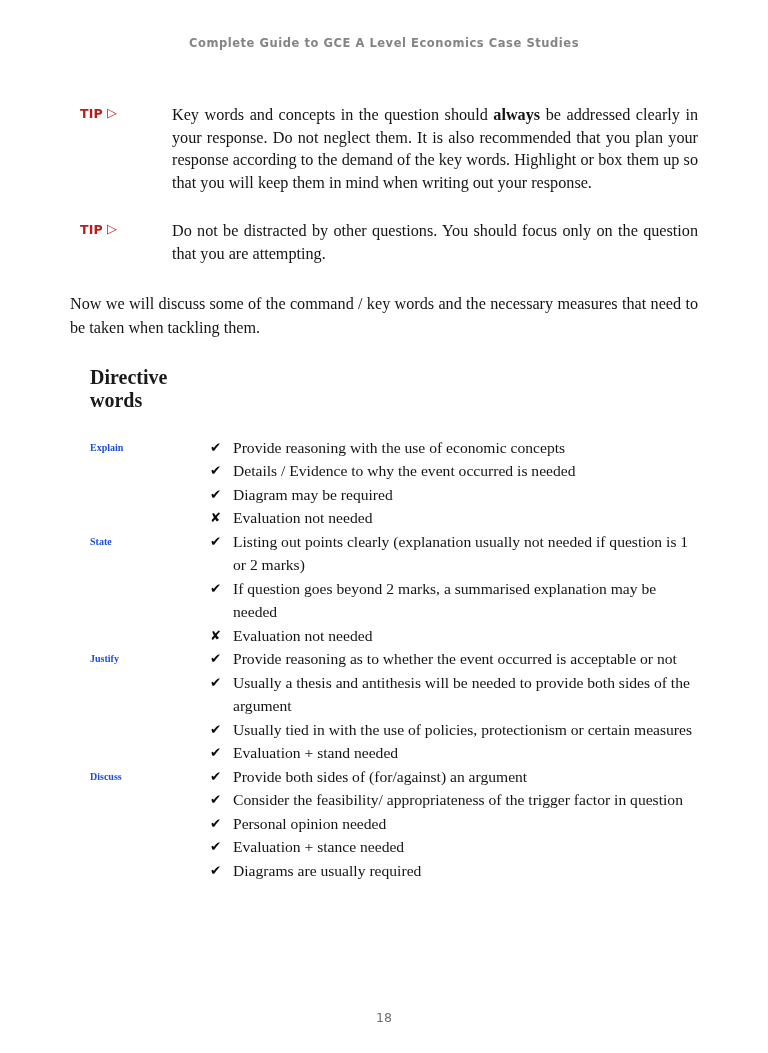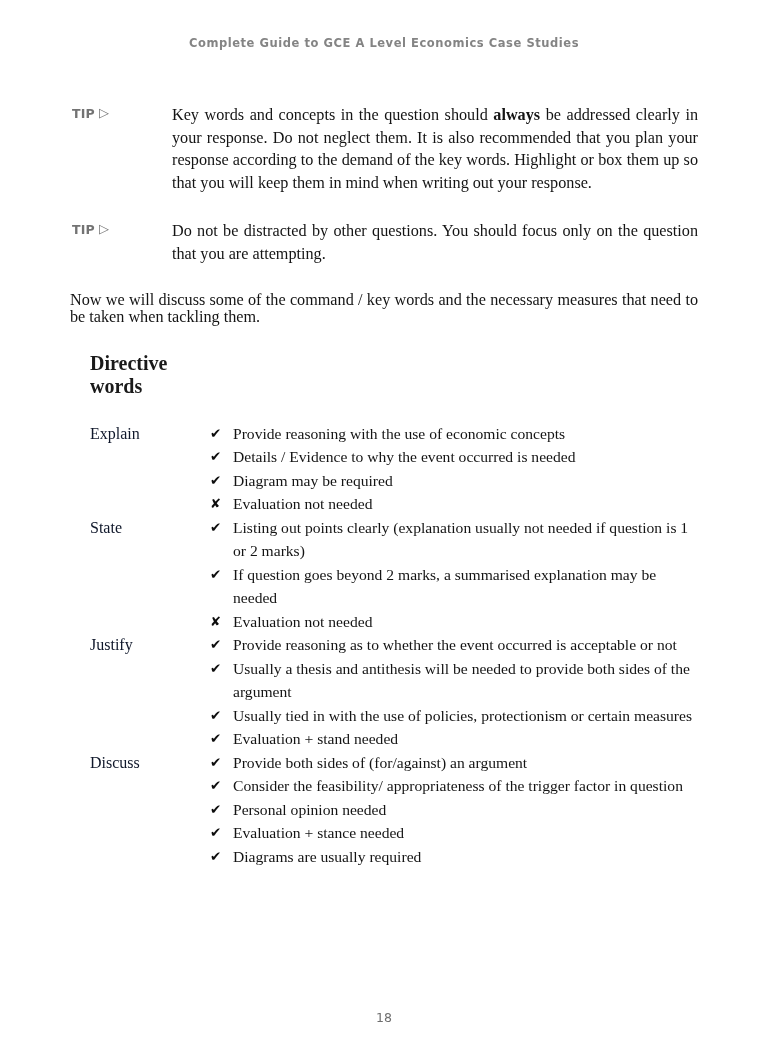--- a/index.html
+++ b/index.html
@@ -47,26 +47,26 @@
   }
 
   
   .tip-block {
     position: relative;
     min-height: 20px;
     margin-bottom: 26px;
   }
   .tip-label {
     position: absolute;
-    left: 2px;
+    left: 10px;
     top: 2px;
     font-family: "DejaVu Sans", "Liberation Sans", sans-serif;
     font-size: 12.5px;
     font-weight: bold;
-    color: #737373;
+    color: #b91c1c;
     letter-spacing: 0.2px;
     white-space: nowrap;
   }
   .tip-arrow {
     display: inline-block;
     font-weight: normal;
     font-size: 13px;
     margin-left: 4px;
     line-height: 1;
     vertical-align: 1px;
@@ -79,21 +79,21 @@
     text-justify: inter-word;
     color: #141414;
   }
   .tip-body b { font-weight: bold; }
 
   
   .intro-para {
     margin-top: 4px;
     margin-bottom: 26px;
     font-size: 16.2px;
-    line-height: 17px;
+    line-height: 24px;
     text-align: justify;
     text-justify: inter-word;
     color: #141414;
     width: 628px;
   }
 
   
   .dir-table {
     margin-left: 20px;
     width: 608px;
@@ -113,24 +113,25 @@
   }
 
   .dir-row {
     display: flex;
     align-items: flex-start;
     margin-bottom: 0;
   }
   .dir-term {
     width: 120px;
     flex: 0 0 120px;
-    font-size: 16px;
+    font-size: 10px;
     line-height: 23.5px;
     padding-top: 0px;
-    color: #0f172a;
+    color: #1d4ed8;
+    font-weight: bold;
   }
   .dir-points {
     flex: 1 1 auto;
     min-width: 0;
   }
   .dir-point {
     display: flex;
     align-items: flex-start;
     font-size: 15.6px;
     line-height: 23.5px;

